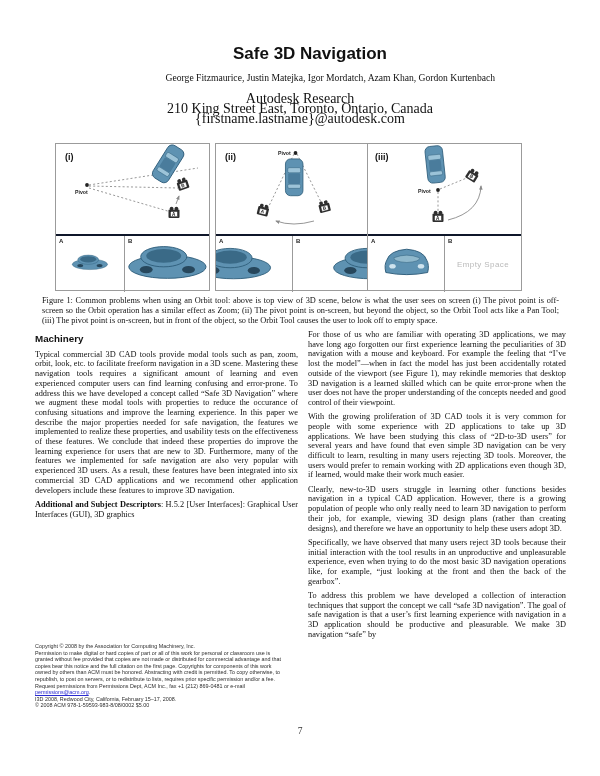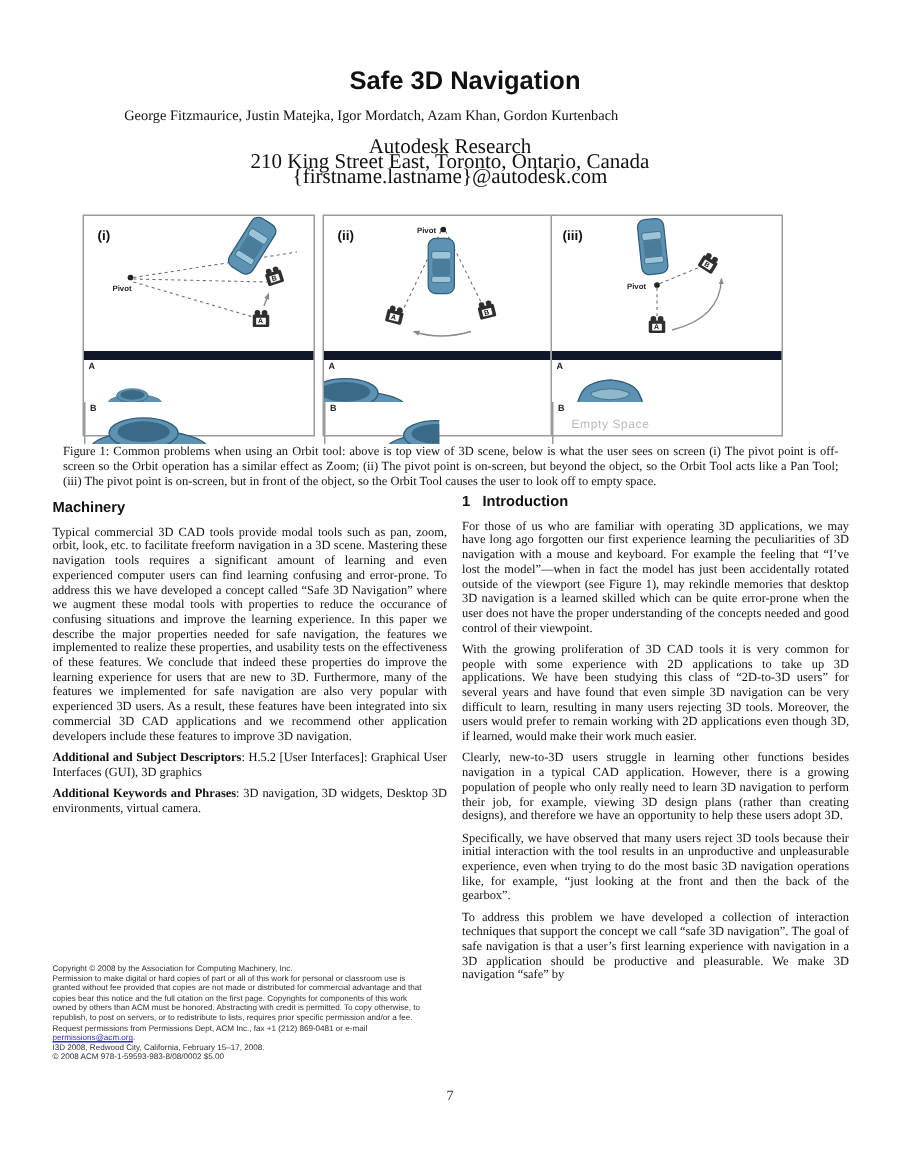--- a/index.html
+++ b/index.html
@@ -5,35 +5,34 @@
   html,body{margin:0;padding:0;}
   body{
     width:600px;height:776px;background:#ffffff;position:relative;
     font-family:"Liberation Serif",serif;color:#111;overflow:hidden;
   }
   .title{
     position:absolute;left:10px;top:44px;width:600px;text-align:center;
     font-family:"Liberation Sans",sans-serif;font-weight:bold;font-size:17px;
   }
   .authors{
-    position:absolute;left:0;top:72px;width:495px;text-align:center;font-size:9.6px;
+    position:absolute;left:0;top:72px;width:495px;text-align:right;font-size:9.6px;
   }
   .affil{
     position:absolute;left:0;top:94px;width:600px;text-align:center;
     font-size:14px;line-height:9.8px;
   }
   .figure{position:absolute;left:55px;top:143px;width:475px;height:148px;}
   .panel{
     position:absolute;top:0;width:153px;height:146px;border:1px solid #9b9b9b;background:#fff;
   }
   .panel .diagram{position:absolute;left:0;top:0;width:153px;height:90px;}
   .panel .strip{
-    position:absolute;left:0;top:90px;width:153px;height:56px;border-top:6px solid #0f172a;
+    position:absolute;left:0;top:90px;width:153px;height:56px;border-top:2px solid #0f172a;
     display:flex;
-    flex-direction:column;
   }
   .cell{position:relative;height:100%;overflow:hidden;}
   .cell + .cell{border-left:1px solid #9b9b9b;}
   .cell-label{
     position:absolute;left:3px;top:2px;
     font-family:"Liberation Sans",sans-serif;font-weight:bold;font-size:6px;color:#222;
   }
   .cell svg{position:absolute;left:0;top:0;}
   .empty-space{
     position:absolute;left:0;top:0;width:100%;height:100%;
@@ -217,34 +216,32 @@
     </div>
 
   </div>
 
   <div class="caption">Figure 1: Common problems when using an Orbit tool: above is top view of 3D scene, below is what the user sees on screen (i) The pivot point is off-screen so the Orbit operation has a similar effect as Zoom; (ii) The pivot point is on-screen, but beyond the object, so the Orbit Tool acts like a Pan Tool; (iii) The pivot point is on-screen, but in front of the object, so the Orbit Tool causes the user to look off to empty space.</div>
 
   <div class="col col-left">
     <div class="sec-h">Machinery</div>
     <p>Typical commercial 3D CAD tools provide modal tools such as pan, zoom, orbit, look, etc. to facilitate freeform navigation in a 3D scene. Mastering these navigation tools requires a significant amount of learning and even experienced computer users can find learning confusing and error-prone. To address this we have developed a concept called “Safe 3D Navigation” where we augment these modal tools with properties to reduce the occurance of confusing situations and improve the learning experience. In this paper we describe the major properties needed for safe navigation, the features we implemented to realize these properties, and usability tests on the effectiveness of these features. We conclude that indeed these properties do improve the learning experience for users that are new to 3D. Furthermore, many of the features we implemented for safe navigation are also very popular with experienced 3D users. As a result, these features have been integrated into six commercial 3D CAD applications and we recommend other application developers include these features to improve 3D navigation.</p>
     <p><span class="runin">Additional and Subject Descriptors</span><span>: H.5.2 [User Interfaces]: Graphical User Interfaces (GUI), 3D graphics</span></p>
-    <p><span class="runin">Additional Keywords and Phrases</span><span>: 3D navigation, 3D widgets, Desktop 3D environments, virtual camera.</span></p>
   </div>
 
   <div class="copyright">
     <div>Copyright © 2008 by the Association for Computing Machinery, Inc.</div>
     <div><span>Permission to make digital or hard copies of part or all of this work for personal or classroom use is granted without fee provided that copies are not made or distributed for commercial advantage and that copies bear this notice and the full citation on the first page. Copyrights for components of this work owned by others than ACM must be honored. Abstracting with credit is permitted. To copy otherwise, to republish, to post on servers, or to redistribute to lists, requires prior specific permission and/or a fee. Request permissions from Permissions Dept, ACM Inc., fax +1 (212) 869-0481 or e-mail</span>
       <a>permissions@acm.org</a><span>.</span>
     </div>
     <div>I3D 2008, Redwood City, California, February 15–17, 2008.</div>
     <div>© 2008 ACM 978-1-59593-983-8/08/0002 $5.00</div>
   </div>
 
   <div class="col col-right">
-    <div class="sec-h">1&nbsp;&nbsp;&nbsp;Introduction</div>
     <p>For those of us who are familiar with operating 3D applications, we may have long ago forgotten our first experience learning the peculiarities of 3D navigation with a mouse and keyboard. For example the feeling that “I’ve lost the model”—when in fact the model has just been accidentally rotated outside of the viewport (see Figure 1), may rekindle memories that desktop 3D navigation is a learned skilled which can be quite error-prone when the user does not have the proper understanding of the concepts needed and good control of their viewpoint.</p>
     <p>With the growing proliferation of 3D CAD tools it is very common for people with some experience with 2D applications to take up 3D applications. We have been studying this class of “2D-to-3D users” for several years and have found that even simple 3D navigation can be very difficult to learn, resulting in many users rejecting 3D tools. Moreover, the users would prefer to remain working with 2D applications even though 3D, if learned, would make their work much easier.</p>
     <p>Clearly, new-to-3D users struggle in learning other functions besides navigation in a typical CAD application. However, there is a growing population of people who only really need to learn 3D navigation to perform their job, for example, viewing 3D design plans (rather than creating designs), and therefore we have an opportunity to help these users adopt 3D.</p>
     <p>Specifically, we have observed that many users reject 3D tools because their initial interaction with the tool results in an unproductive and unpleasurable experience, even when trying to do the most basic 3D navigation operations like, for example, “just looking at the front and then the back of the gearbox”.</p>
     <p>To address this problem we have developed a collection of interaction techniques that support the concept we call “safe 3D navigation”. The goal of safe navigation is that a user’s first learning experience with navigation in a 3D application should be productive and pleasurable. We make 3D navigation “safe” by</p>
   </div>
 
   <div class="pageno">7</div>
 
 </div>

